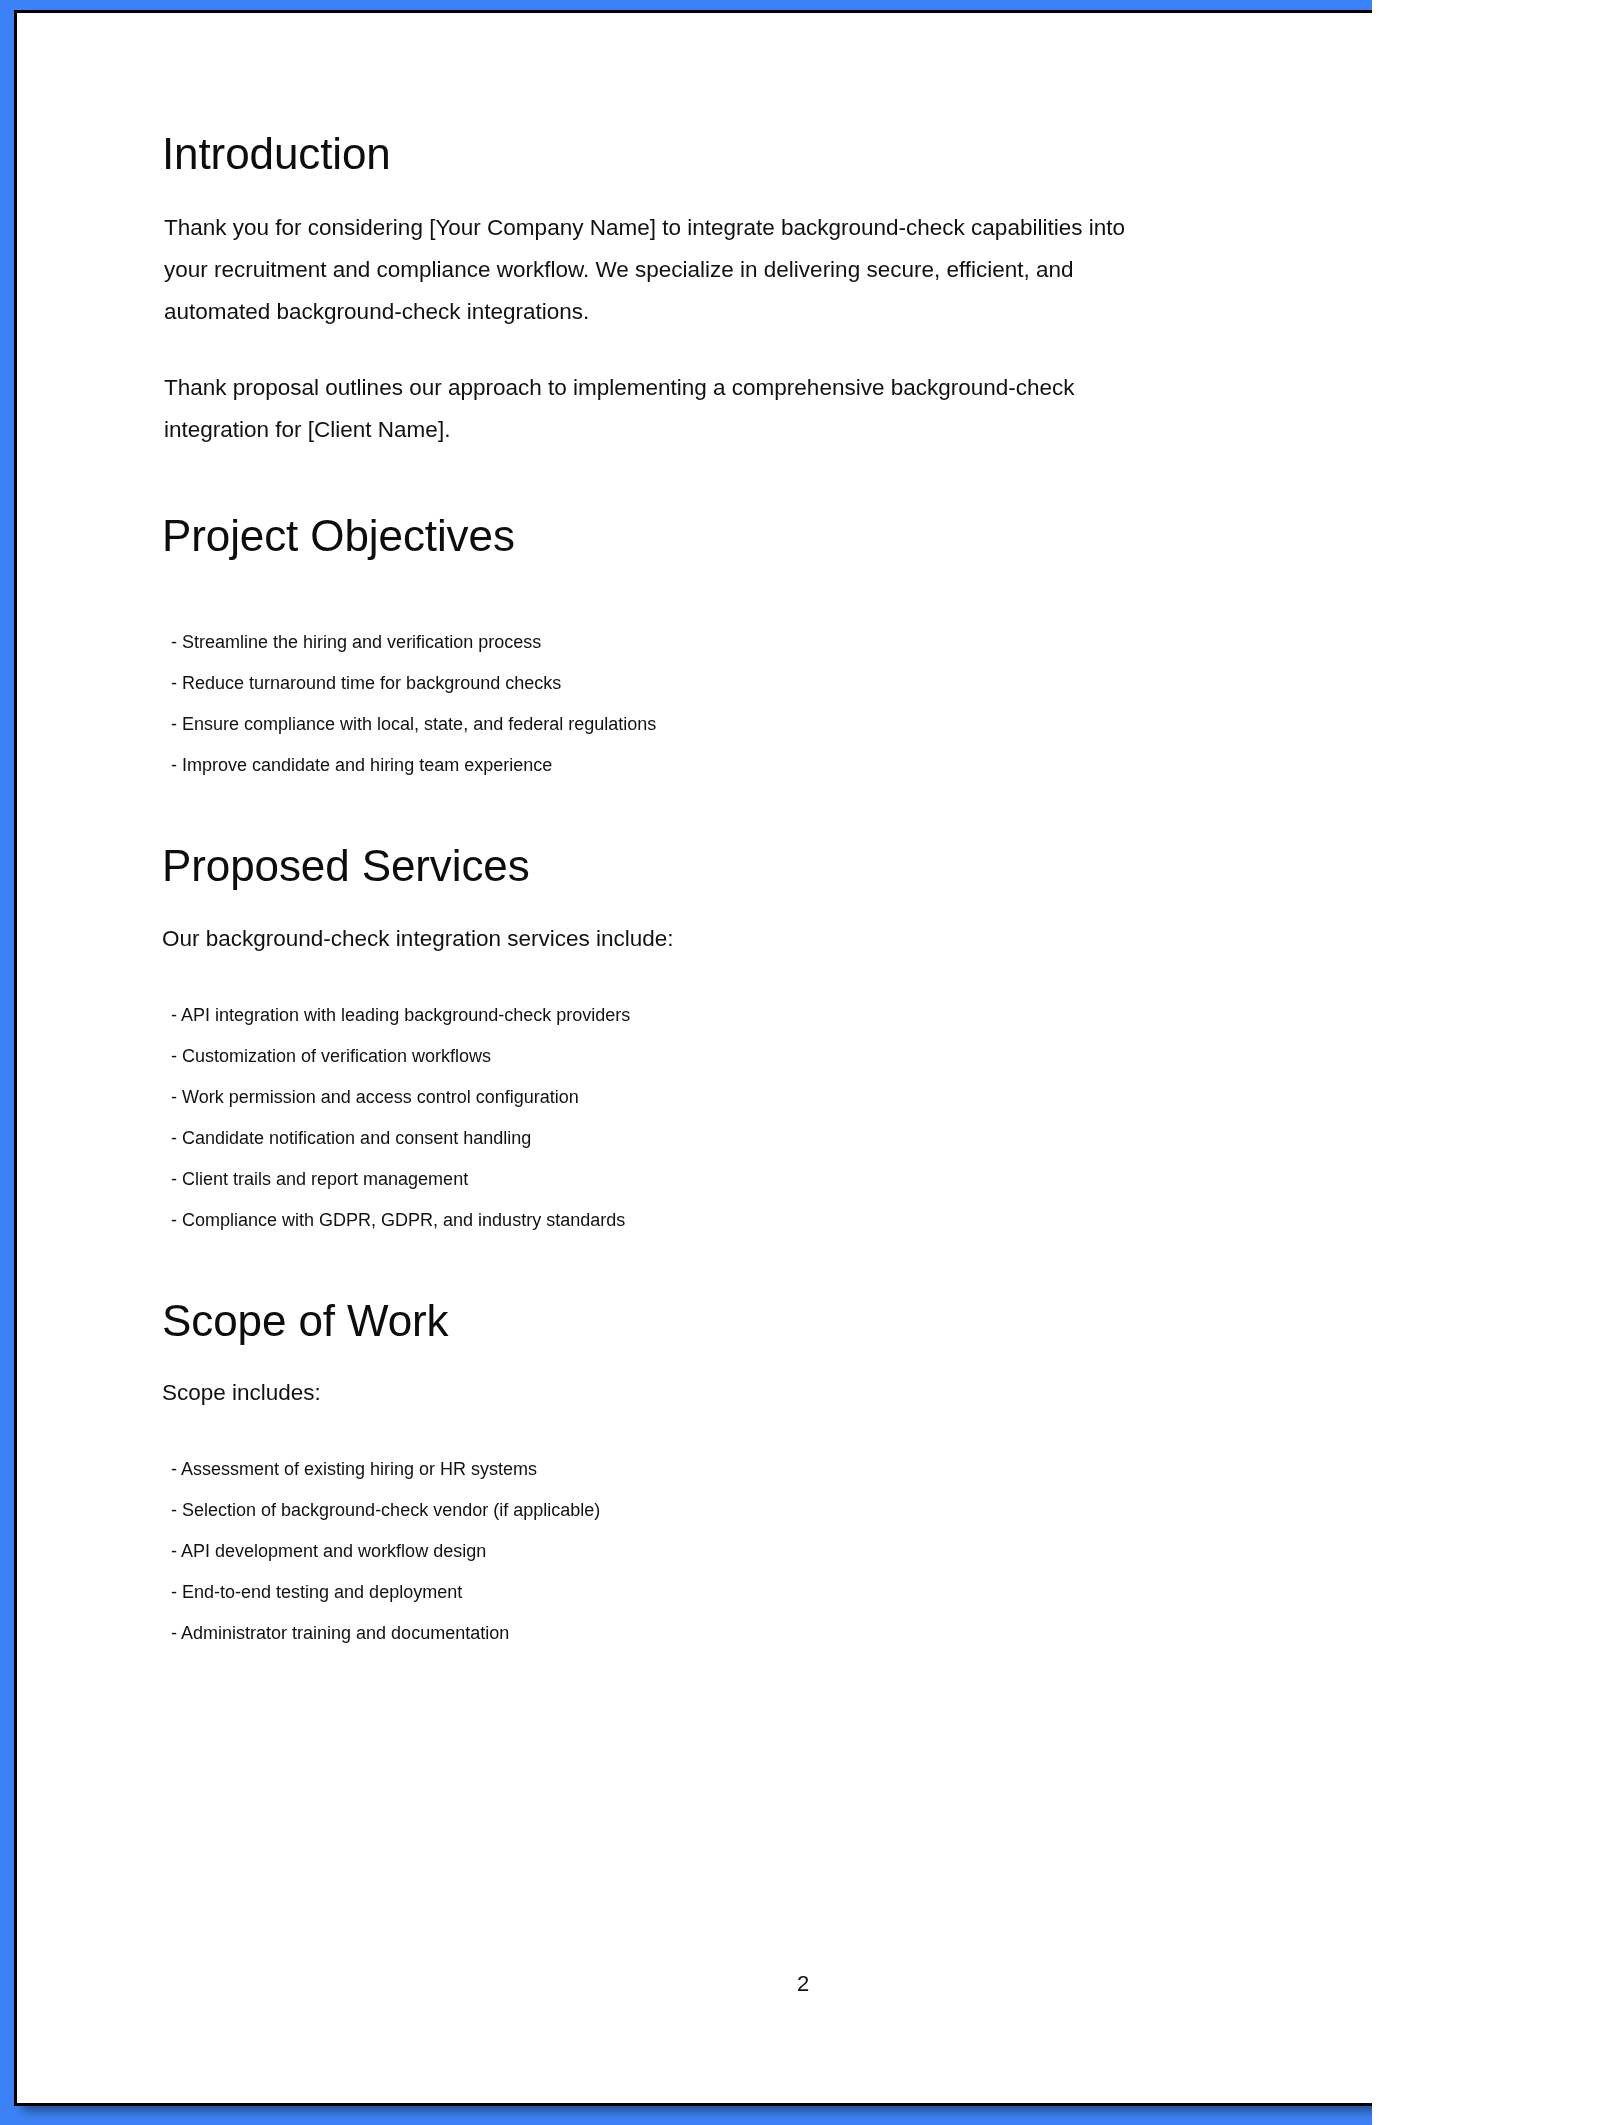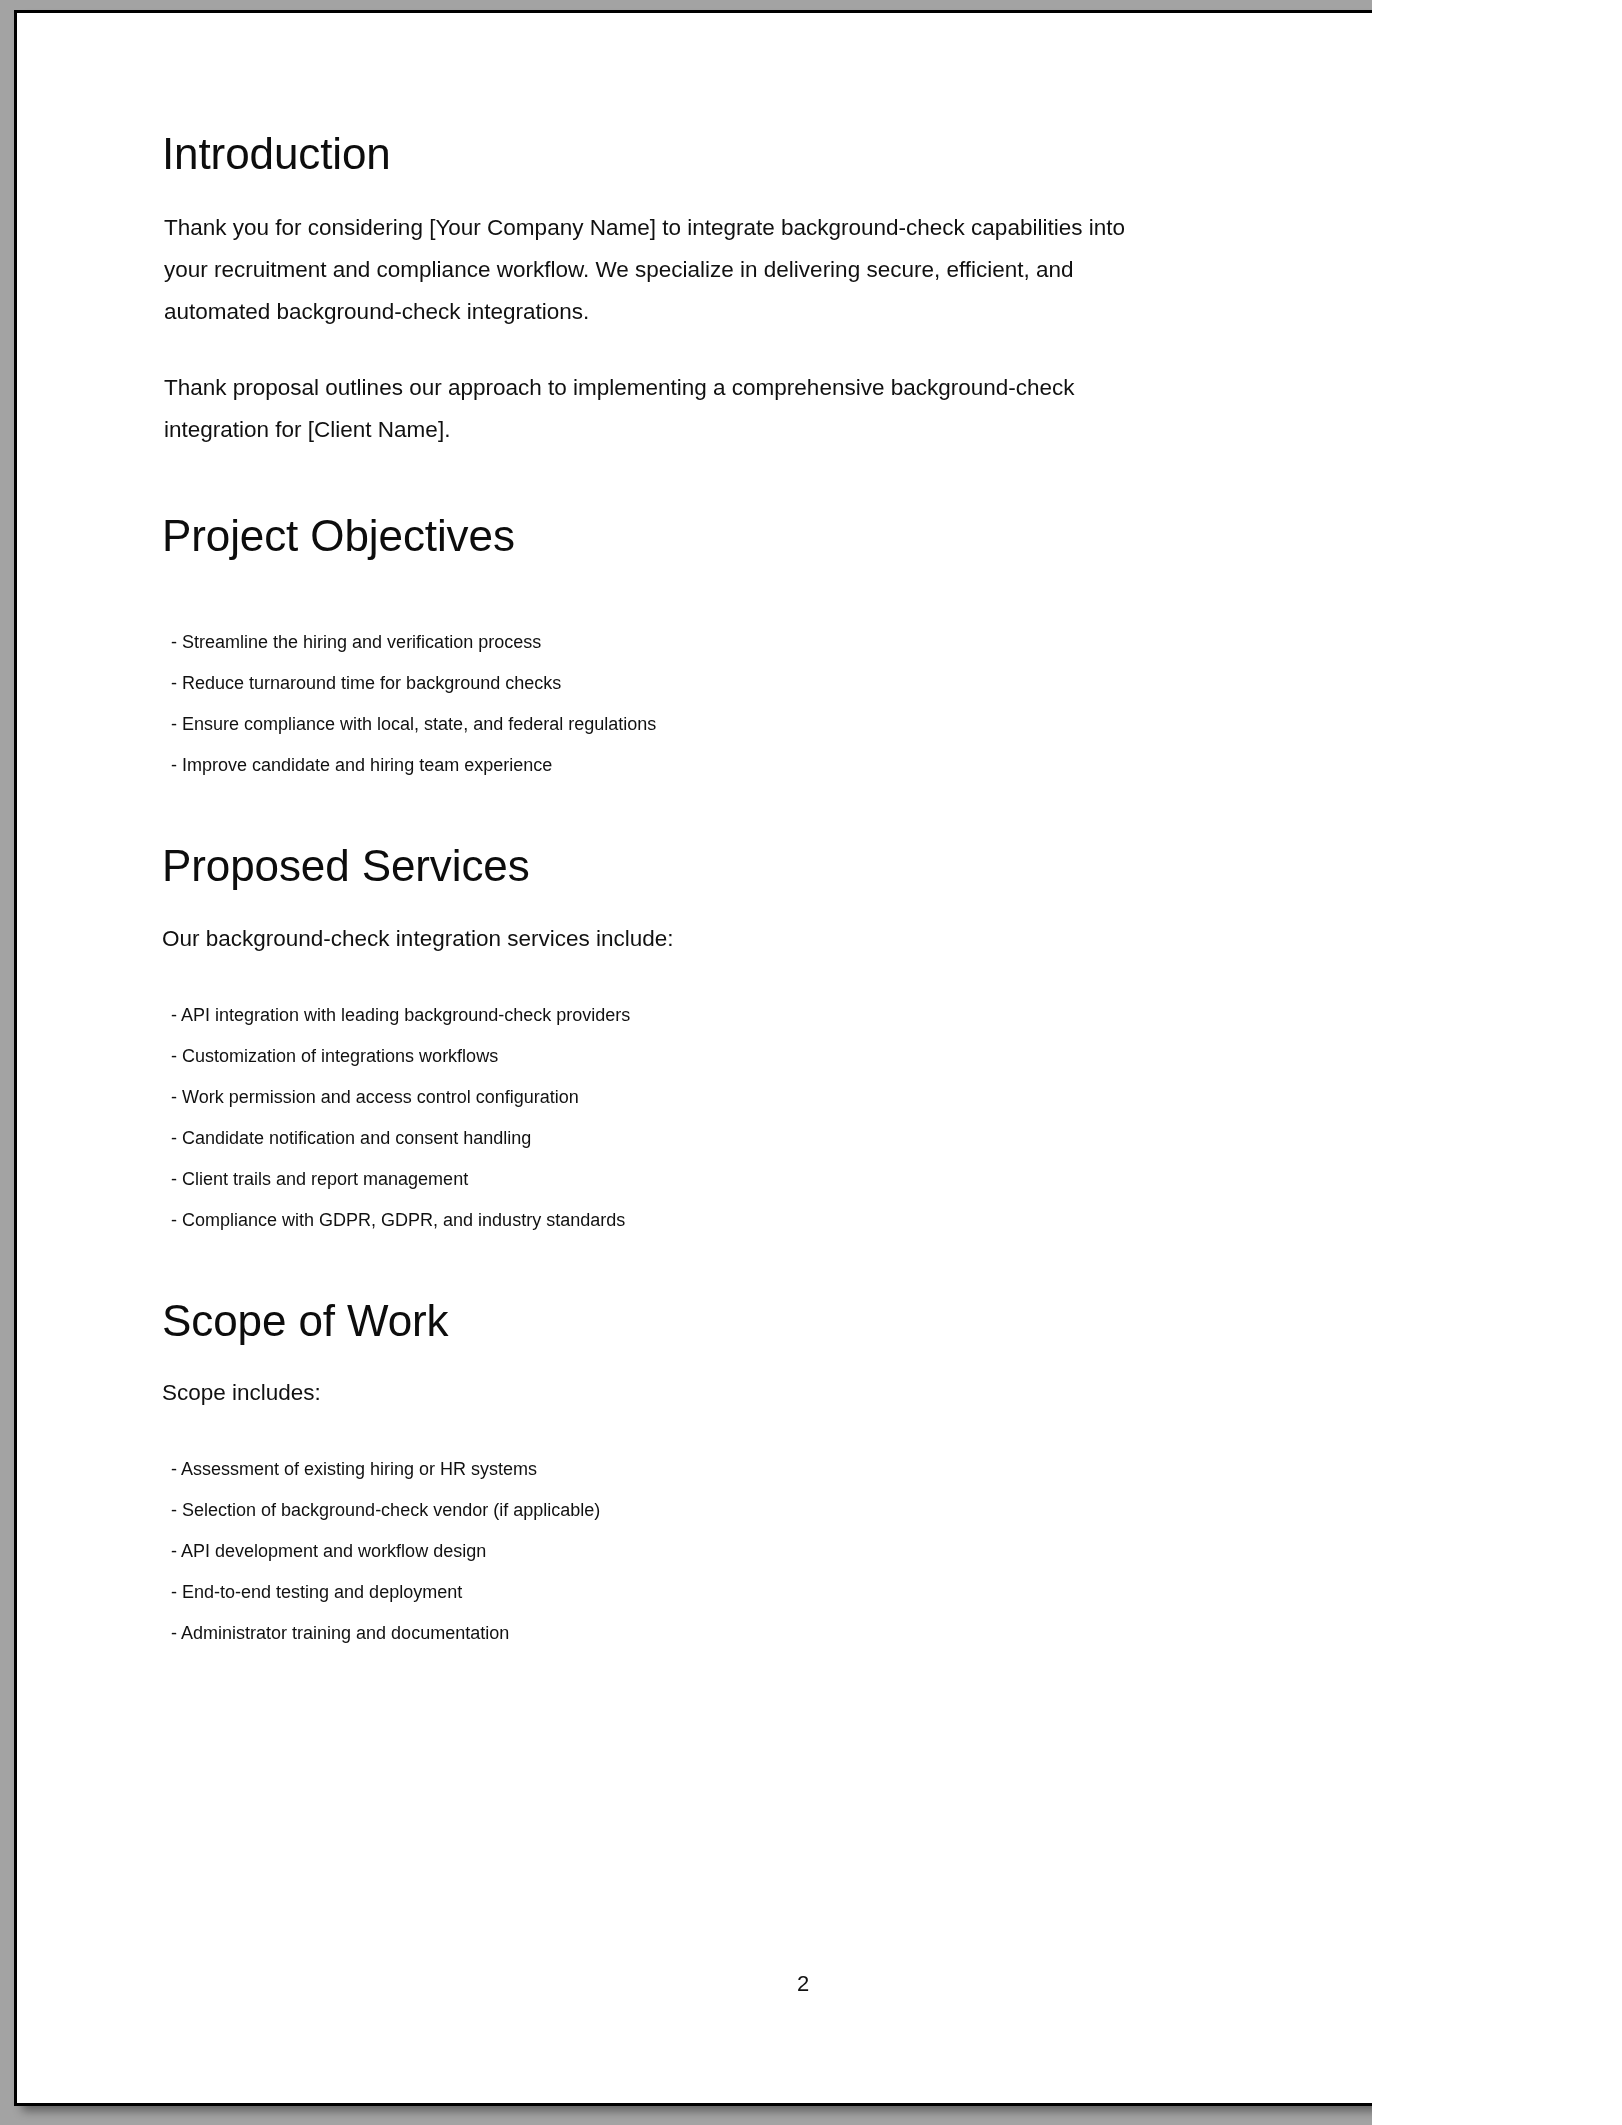--- a/index.html
+++ b/index.html
@@ -11,21 +11,21 @@
 
   body {
     font-family: "Liberation Sans", sans-serif;
     -webkit-font-smoothing: antialiased;
   }
 
   #page-canvas {
     position: relative;
     width: 1372px;
     height: 2125px;
-    background: #a3a3a3;
+    background: #3b82f6;
     overflow: hidden;
     box-sizing: border-box;
   }
 
   
   .paper {
     position: absolute;
     left: 14px;
     top: 10px;
     width: 1578px;
@@ -140,21 +140,21 @@
         </ul>
       </div>
 
       <div class="section">
         <h1 class="doc-heading heading-block subsequent">Proposed Services</h1>
         <div class="intro-spacer"></div>
         <p class="lead-line">Our background-check integration services include:</p>
         <div class="list-gap"></div>
         <ul class="bullet-list">
           <li class="bullet-item">- API integration with leading background-check providers</li>
-          <li class="bullet-item">- Customization of integrations workflows</li>
+          <li class="bullet-item">- Customization of verification workflows</li>
           <li class="bullet-item">- Work permission and access control configuration</li>
           <li class="bullet-item">- Candidate notification and consent handling</li>
           <li class="bullet-item">- Client trails and report management</li>
           <li class="bullet-item">- Compliance with GDPR, GDPR, and industry standards</li>
         </ul>
       </div>
 
       <div class="section">
         <h1 class="doc-heading heading-block subsequent">Scope of Work</h1>
         <div class="intro-spacer"></div>

